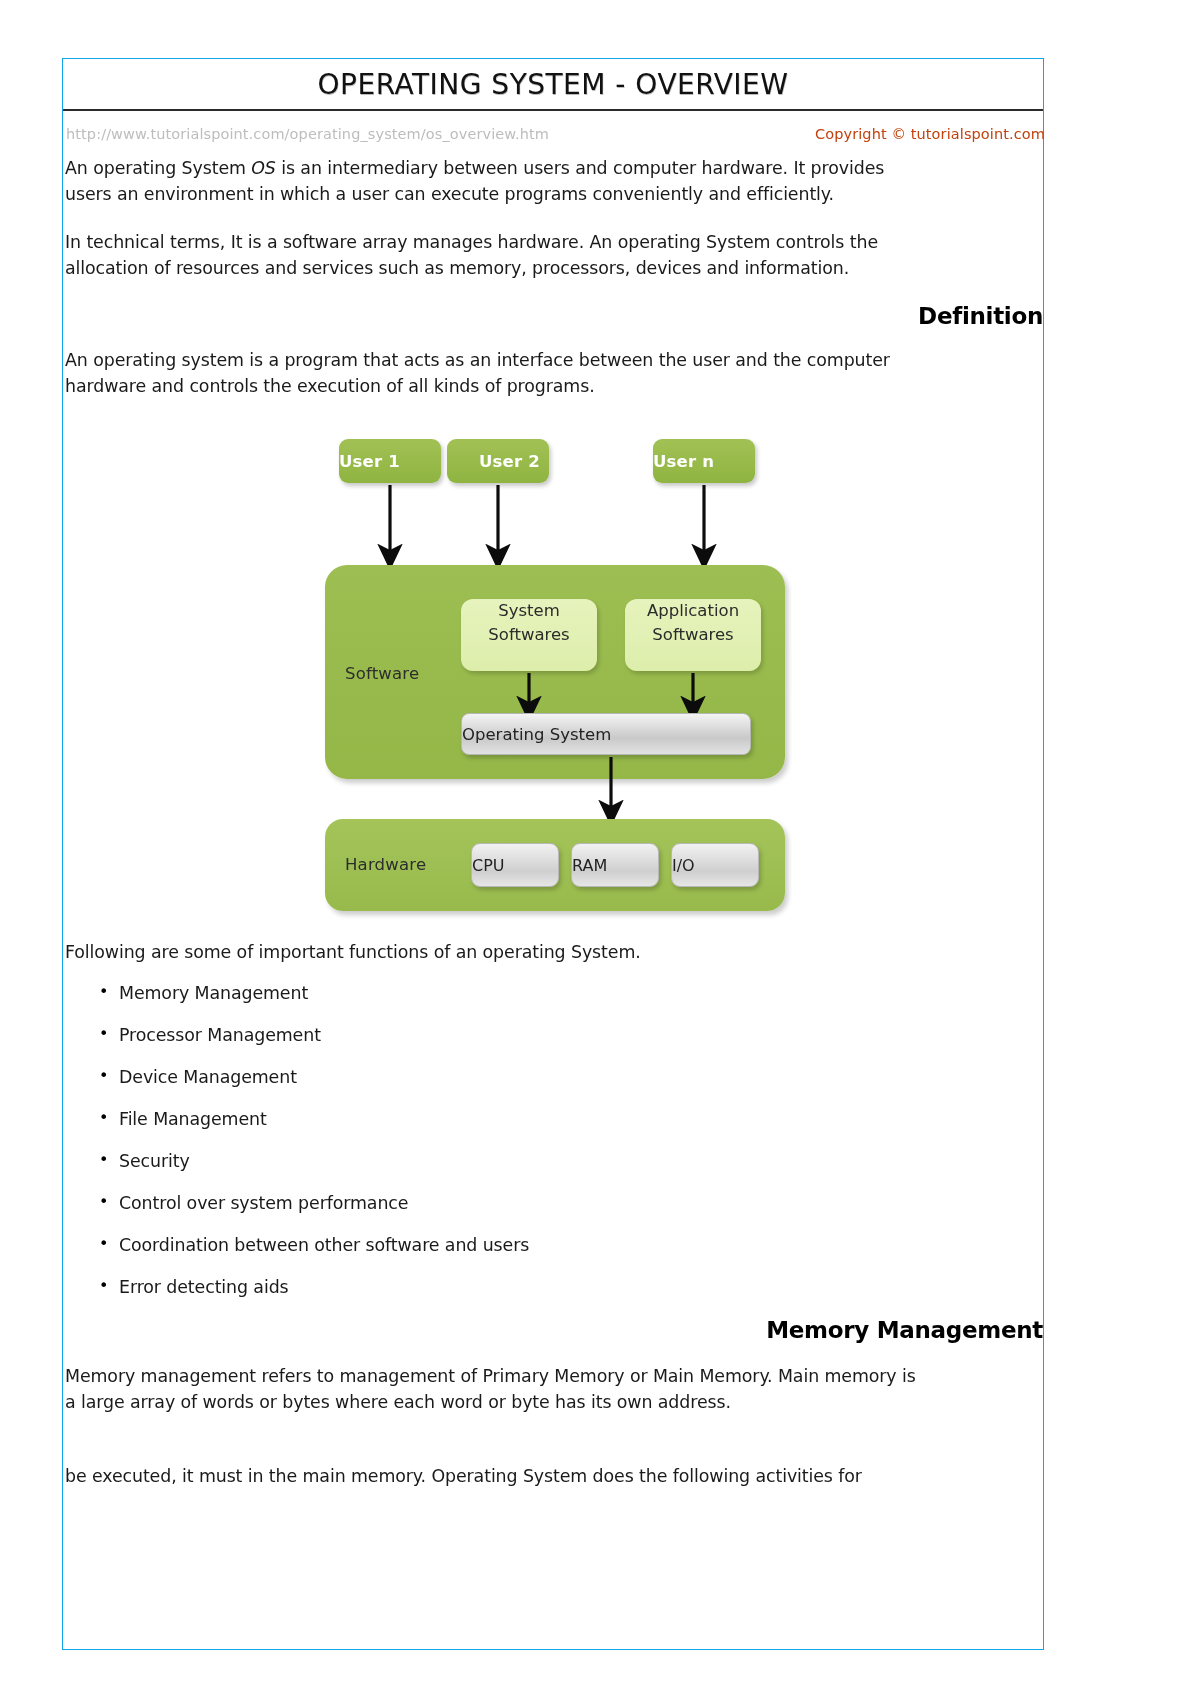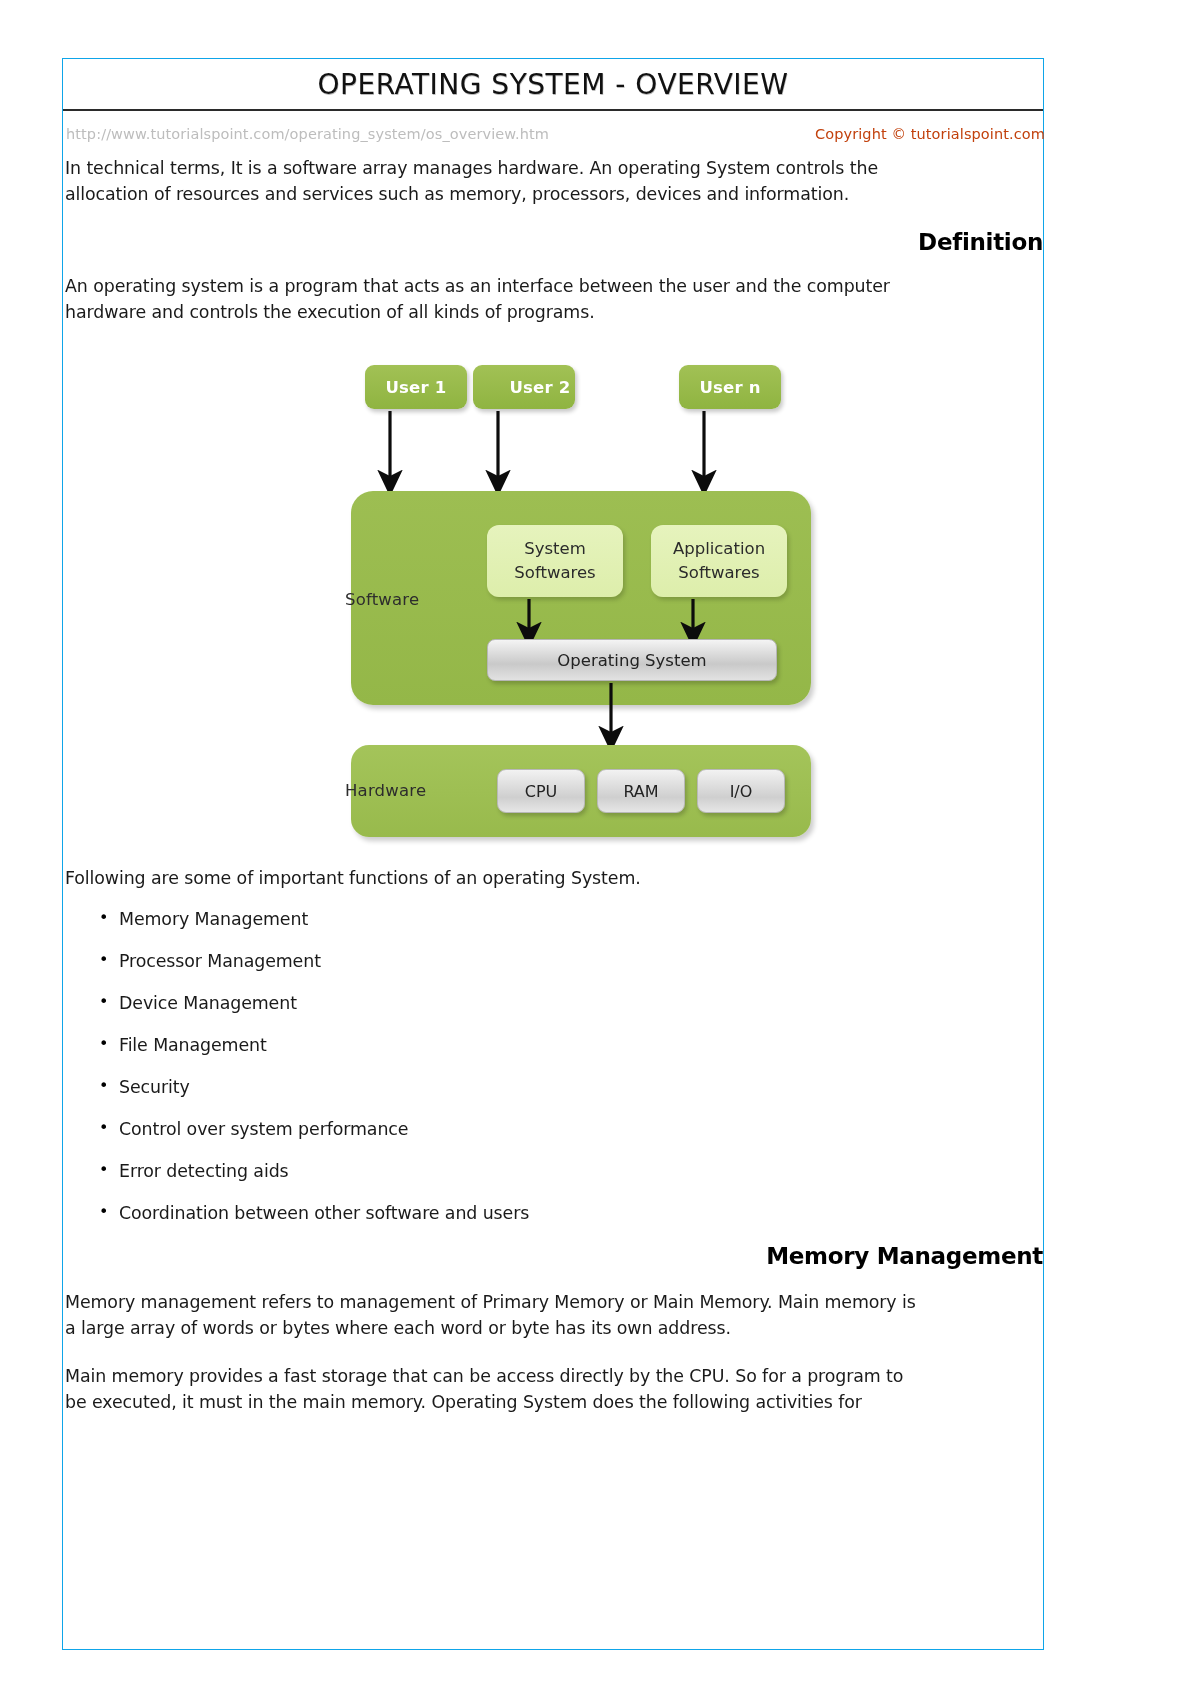--- a/index.html
+++ b/index.html
@@ -94,23 +94,21 @@
     position: relative;
     width: 982px;
     height: 510px;
     margin: 6px 0 8px -2px;
   }
   .dnode {
     position: absolute;
     box-sizing: border-box;
     display: flex;
     align-items: center;
-    justify-content: center;
     text-align: center;
-    margin-left: 26px;
   }
   .user-box {
     width: 102px;
     height: 44px;
     border-radius: 9px;
     background: linear-gradient(#a2c155, #8fb441);
     color: #ffffff;
     font-size: 16.5px;
     font-weight: bold;
     box-shadow: 2px 3px 4px rgba(0,0,0,0.22);
@@ -206,20 +204,21 @@
     <div class="doc-title">OPERATING SYSTEM - OVERVIEW</div>
   </div>
 
   <div class="url-bar">
     <div class="url-text">http://www.tutorialspoint.com/operating_system/os_overview.htm</div>
     <div class="copyright-text">Copyright © tutorialspoint.com</div>
   </div>
 
   <div class="content">
 
+    <p class="para"><span>An operating System </span><span class="it">OS</span><span> is an intermediary between users and computer hardware. It provides</span><br><span>users an environment in which a user can execute programs conveniently and efficiently.</span></p>
 
     <p class="para"><span>In technical terms, It is a software array manages hardware. An operating System controls the</span><br><span>allocation of resources and services such as memory, processors, devices and information.</span></p>
 
     <h2 class="heading">Definition</h2>
 
     <p class="para"><span>An operating system is a program that acts as an interface between the user and the computer</span><br><span>hardware and controls the execution of all kinds of programs.</span></p>
 
     <div class="diagram">
 
       <div class="dnode user-box" style="left:276px; top:18px;">
@@ -287,24 +286,24 @@
 
     <p class="para" style="margin-bottom:6px;">Following are some of important functions of an operating System.</p>
 
     <ul class="fn-list">
       <li>Memory Management</li>
       <li>Processor Management</li>
       <li>Device Management</li>
       <li>File Management</li>
       <li>Security</li>
       <li>Control over system performance</li>
+      <li>Coordination between other software and users</li>
       <li>Error detecting aids</li>
-      <li>Coordination between other software and users</li>
     </ul>
 
     <h2 class="heading" style="margin-top:6px; margin-bottom:20px;">Memory Management</h2>
 
     <p class="para"><span>Memory management refers to management of Primary Memory or Main Memory. Main memory is</span><br><span>a large array of words or bytes where each word or byte has its own address.</span></p>
 
-    <p class="para" style="margin-bottom:0;"><span>Main memory provides a fast storage that can be access directly by the CPU. So for a program to</span><br><span>be executed, it must in the main memory. Operating System does the following activities for</span></p>
+    <p class="para" style="margin-bottom:0;"><br><span>be executed, it must in the main memory. Operating System does the following activities for</span></p>
 
   </div>
 </div>
 
 </body></html>

